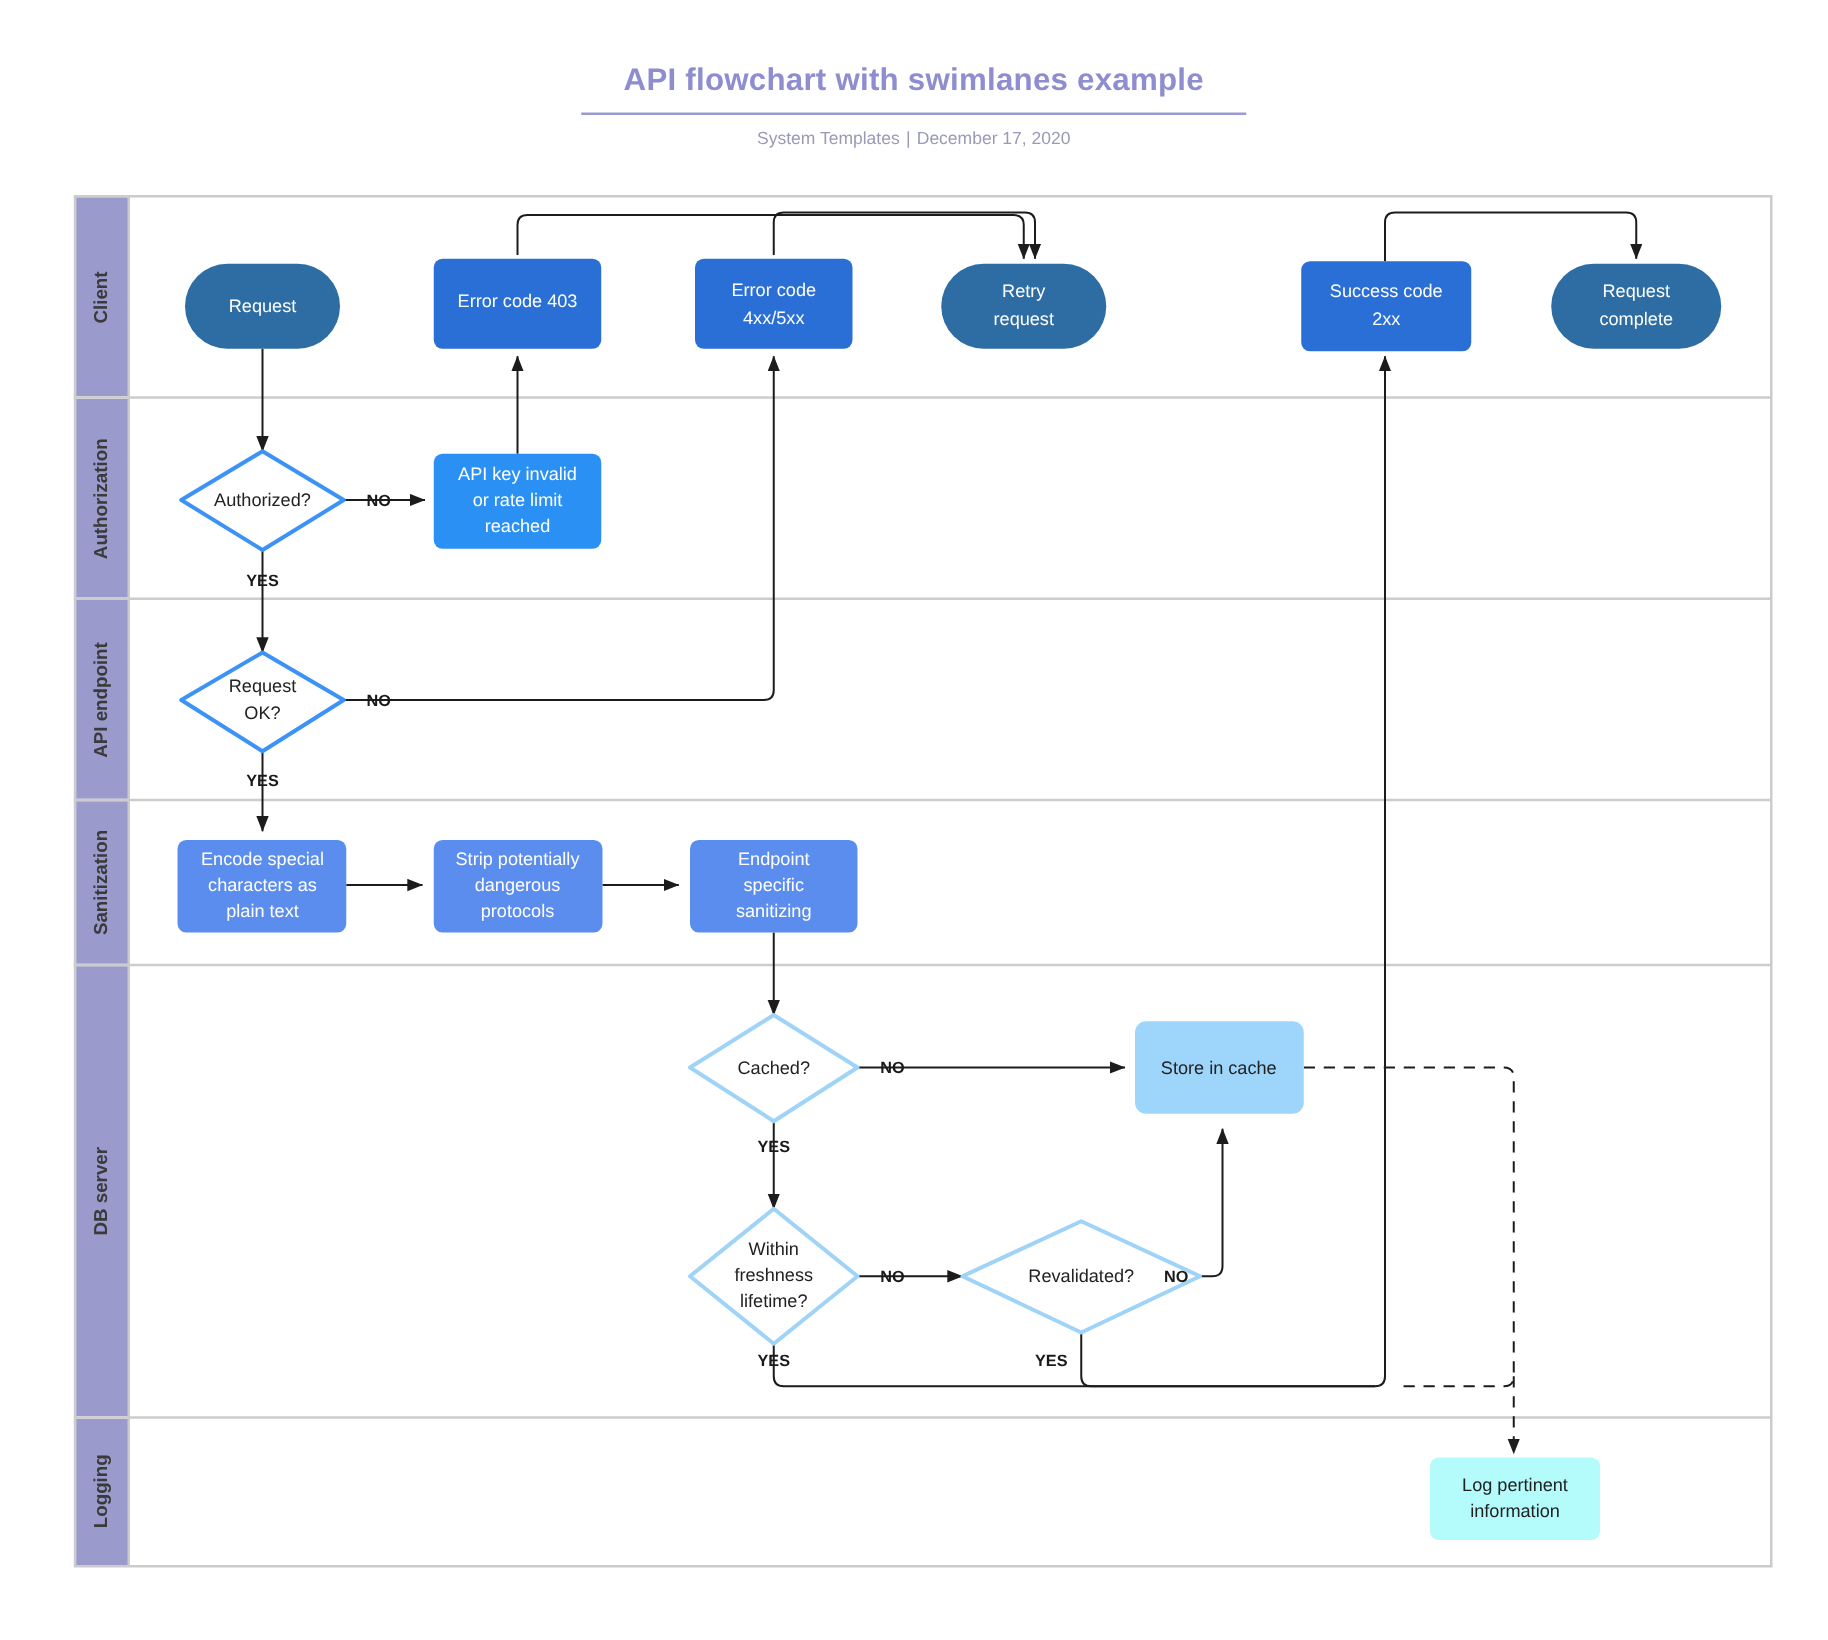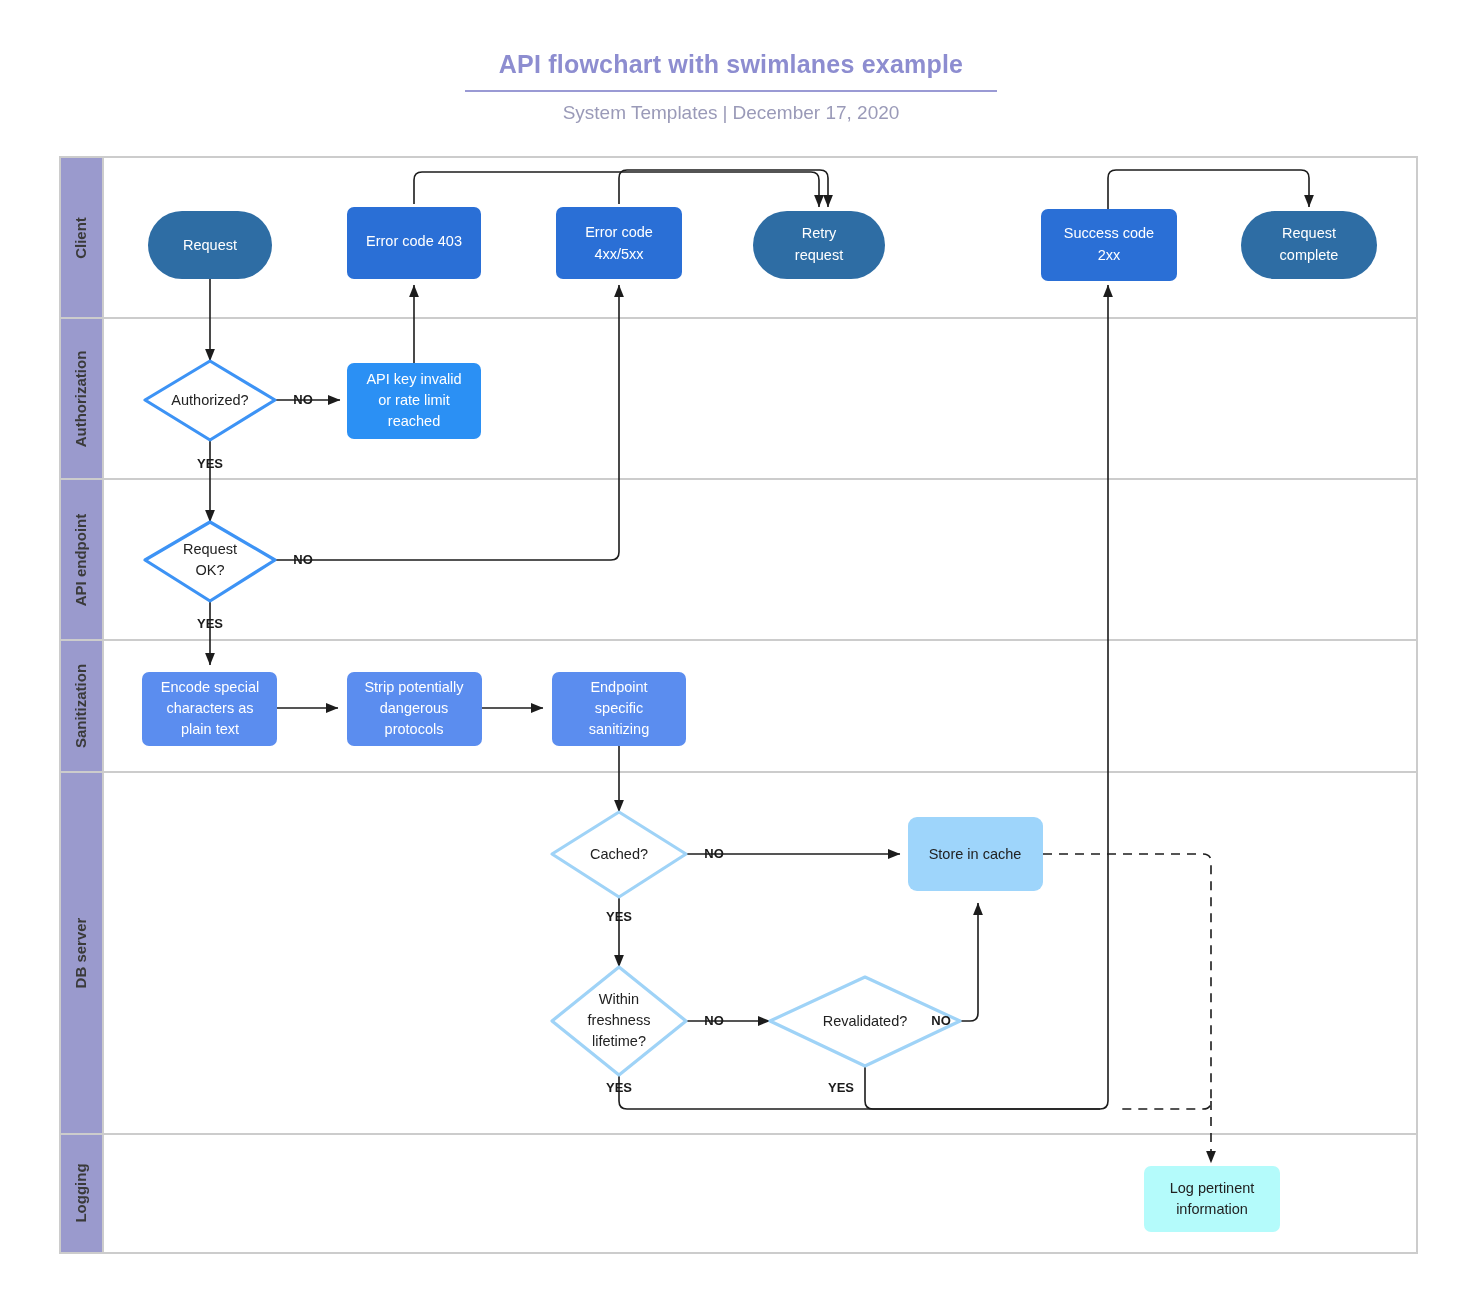--- a/index.html
+++ b/index.html
@@ -30,21 +30,21 @@
   }
   #title-rule {
     width: 532px;
     height: 2px;
     background: #9a9ad4;
     margin: 11px auto 0 auto;
   }
   #subtitle {
     margin: 0;
     padding-top: 10px;
-    font-size: 19px;
+    font-size: 14px;
     color: #9a9ab8;
   }
   #subtitle .sep { padding: 0 5px; }
   #canvas {
     position: absolute;
     left: 0; top: 0;
   }
   .node-text {
     font-family: "Liberation Sans", sans-serif;
     font-size: 14.5px;

